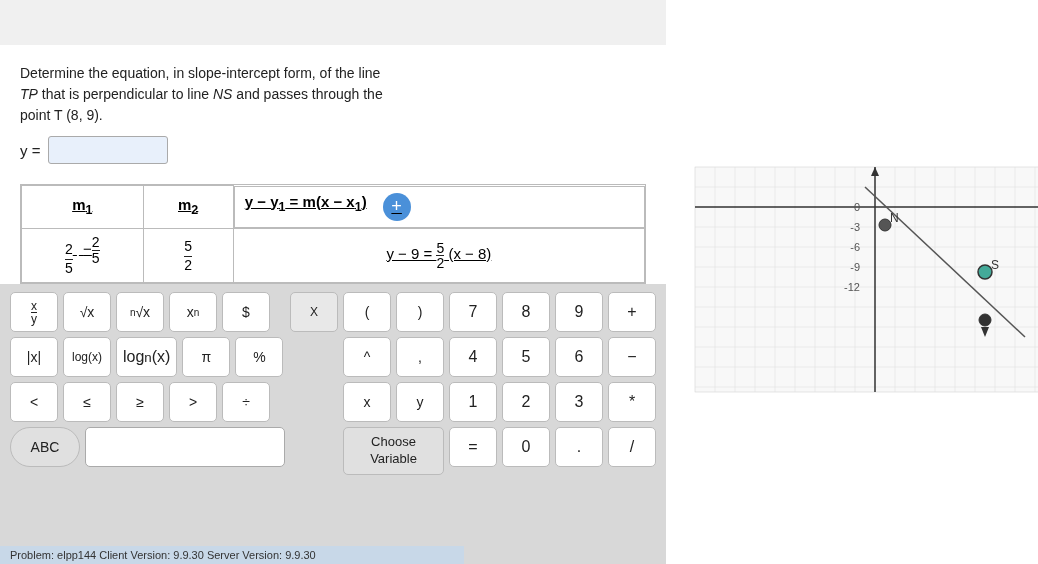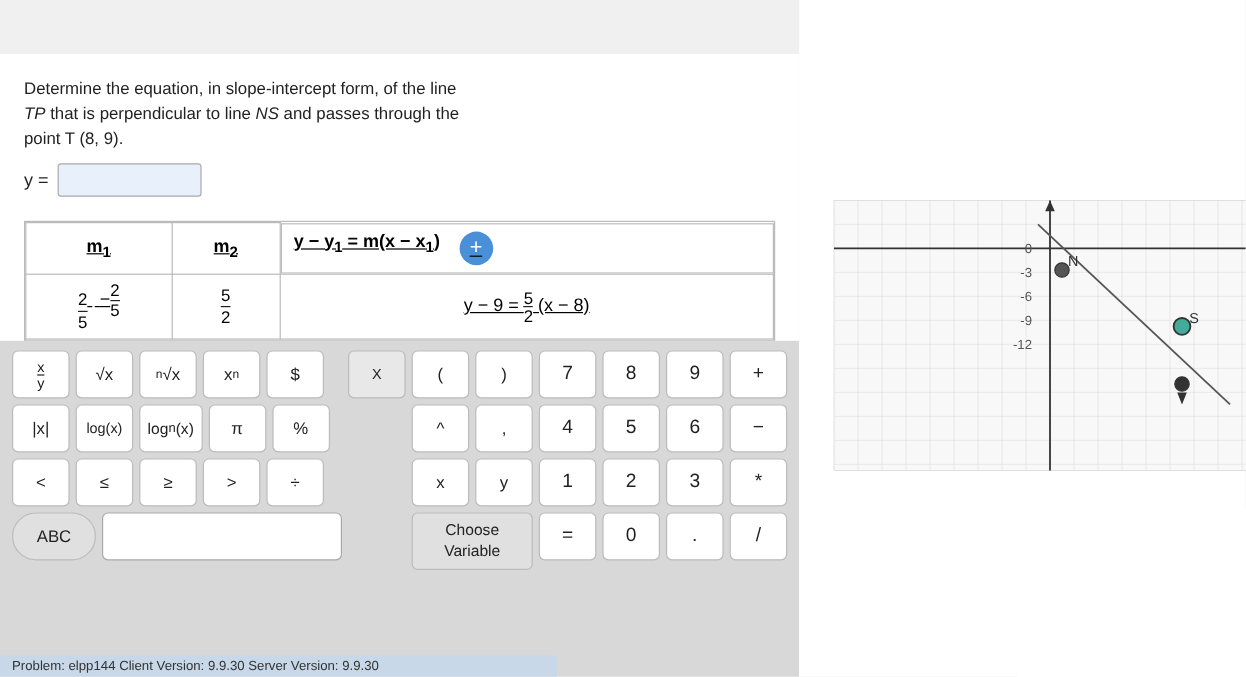--- a/index.html
+++ b/index.html
@@ -317,21 +317,21 @@
               </button>
             <button class="kb-btn">√x</button>
             <button class="kb-btn"><sup style="font-size:10px;">n</sup>√x</button>
             <button class="kb-btn">x<sup style="font-size:10px;">n</sup></button>
             <button class="kb-btn">$</button>
           </div>
 
           <div class="kb-row">
             <button class="kb-btn">|x|</button>
             <button class="kb-btn" style="font-size:12px;">log(x)</button>
-            <button class="kb-btn" style="font-size:13px;">log<sub>n</sub>(x)</button>
+            <button class="kb-btn" style="font-size:16px;">log<sub>n</sub>(x)</button>
             <button class="kb-btn">π</button>
             <button class="kb-btn">%</button>
           </div>
 
           <div class="kb-row">
             <button class="kb-btn">&lt;</button>
             <button class="kb-btn">≤</button>
             <button class="kb-btn">≥</button>
             <button class="kb-btn">&gt;</button>
             <button class="kb-btn">÷</button>

